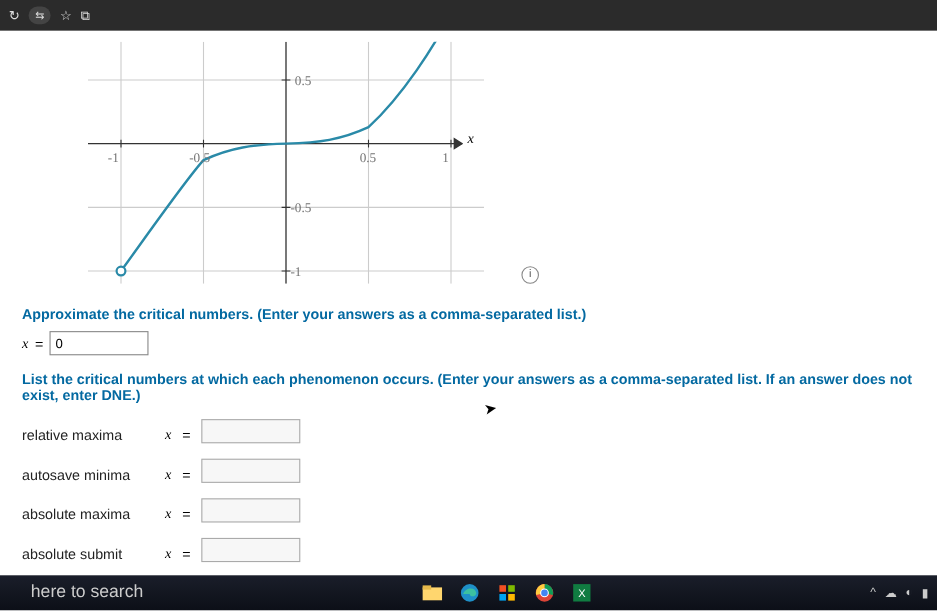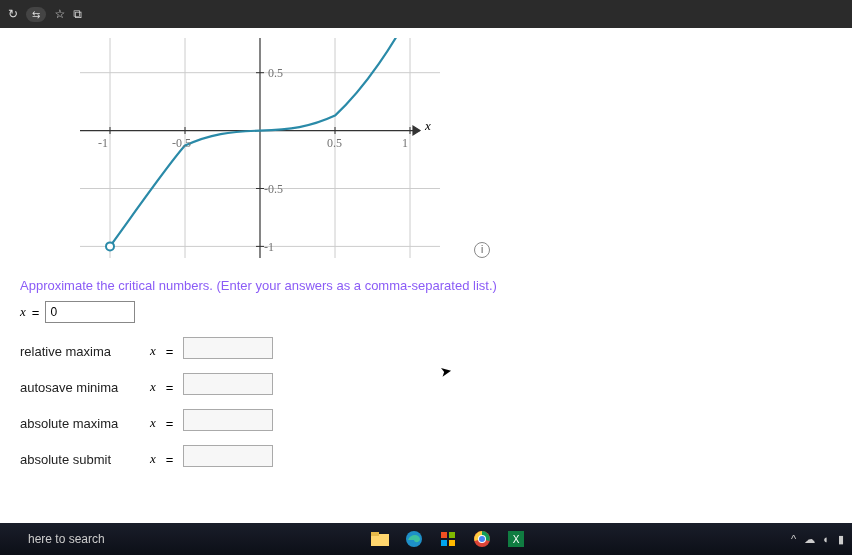--- a/index.html
+++ b/index.html
@@ -68,22 +68,23 @@
     border:1px solid #888;
     border-radius:50%;
     font-size:10px;
     text-align:center;
     line-height:14px;
     color:#555;
     cursor:pointer;
   }
   .prompt {
     font-size: 13px;
-    color: #8b5cf6;
+    color: #0369a1;
     margin: 8px 0;
+    font-weight: bold;
   }
   .answer-row {
     display: flex;
     align-items: center;
     gap: 6px;
     margin: 8px 0 14px 0;
     font-size: 13px;
   }
   .answer-row .xlabel { font-style: italic; font-family:'Times New Roman',serif; }
   .answer-input {
@@ -118,21 +119,21 @@
     width: 100%;
     height: 32px;
     background: linear-gradient(#1a1e2a,#0c0f17);
     display: flex;
     align-items: center;
     padding: 0 8px;
     gap: 10px;
   }
   .taskbar .search-txt {
     color: #ccc;
-    font-size: 12px;
+    font-size: 16px;
     margin-left: 20px;
     flex:0 0 auto;
   }
   .taskbar .center {
     flex:1;
     display:flex;
     justify-content:center;
     gap:14px;
   }
   .tb-icon {
@@ -221,20 +222,21 @@
     <div class="info-icon">i</div>
   </div>
 
   <div class="prompt">Approximate the critical numbers. (Enter your answers as a comma-separated list.)</div>
   <div class="answer-row">
     <span class="xlabel">x</span>
     <span>=</span>
     <input class="answer-input" value="0" style="">
   </div>
 
+  <div class="prompt">List the critical numbers at which each phenomenon occurs. (Enter your answers as a comma-separated list. If an answer does not exist, enter DNE.)</div>
 
   <div class="phenomena-row">
     <span class="label">relative maxima</span>
     <span class="xlabel">x</span>
     <span>=</span>
     <input class="phenomena-input" value="" style="">
   </div>
 
   <div class="phenomena-row">
     <span class="label">autosave minima</span>

